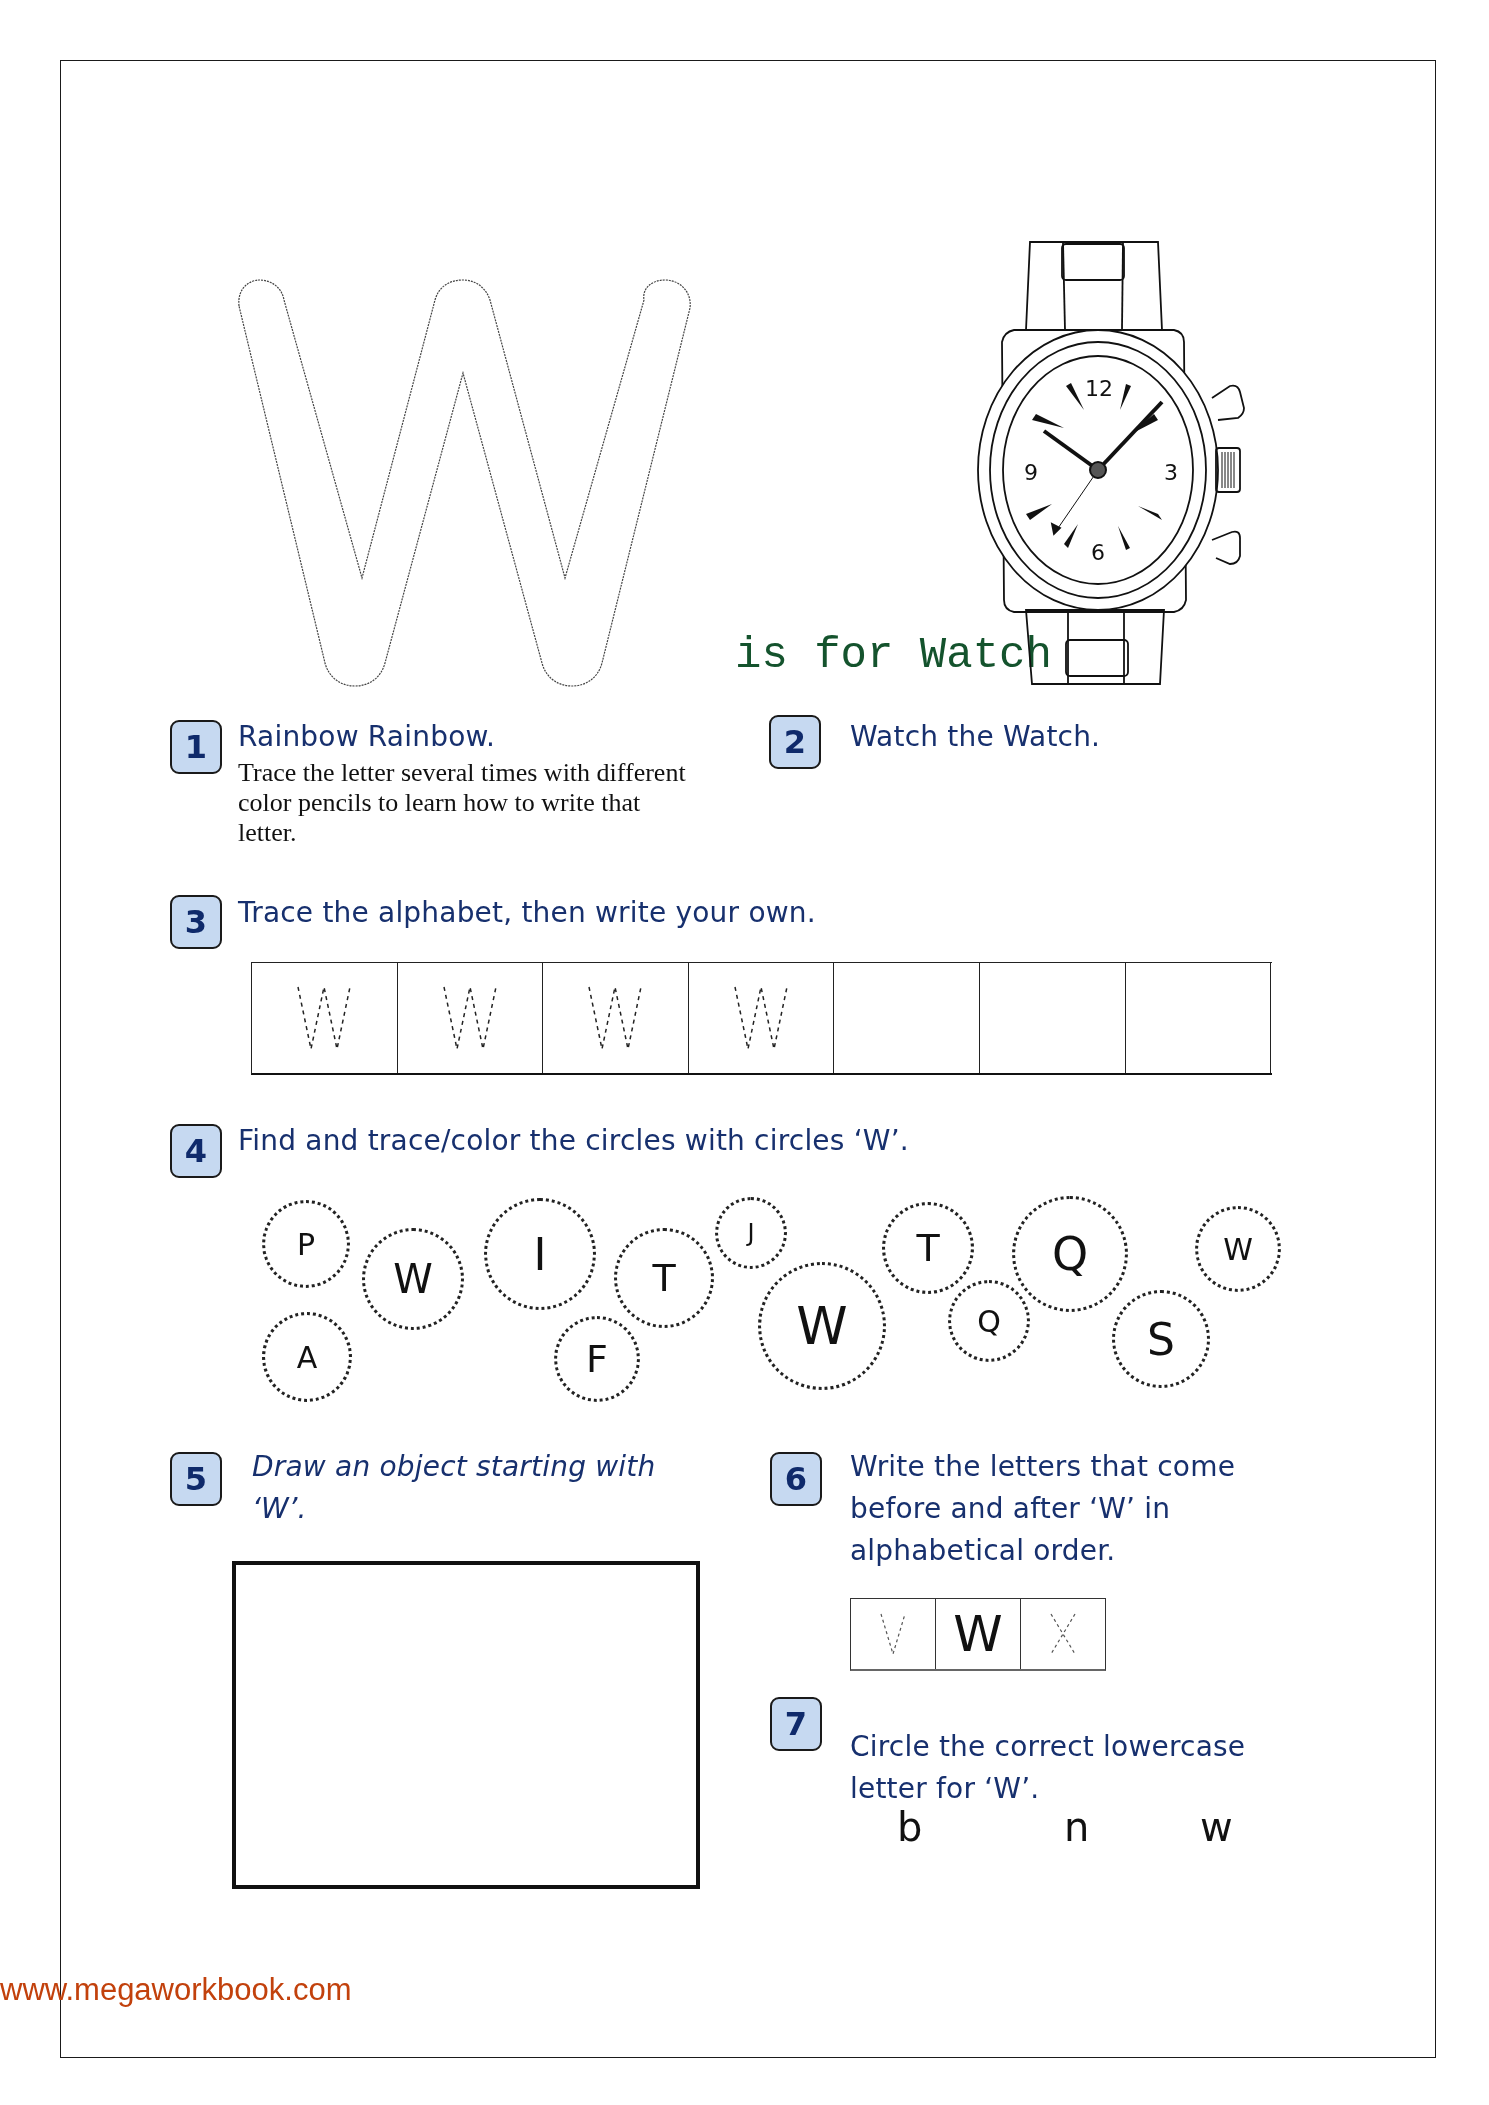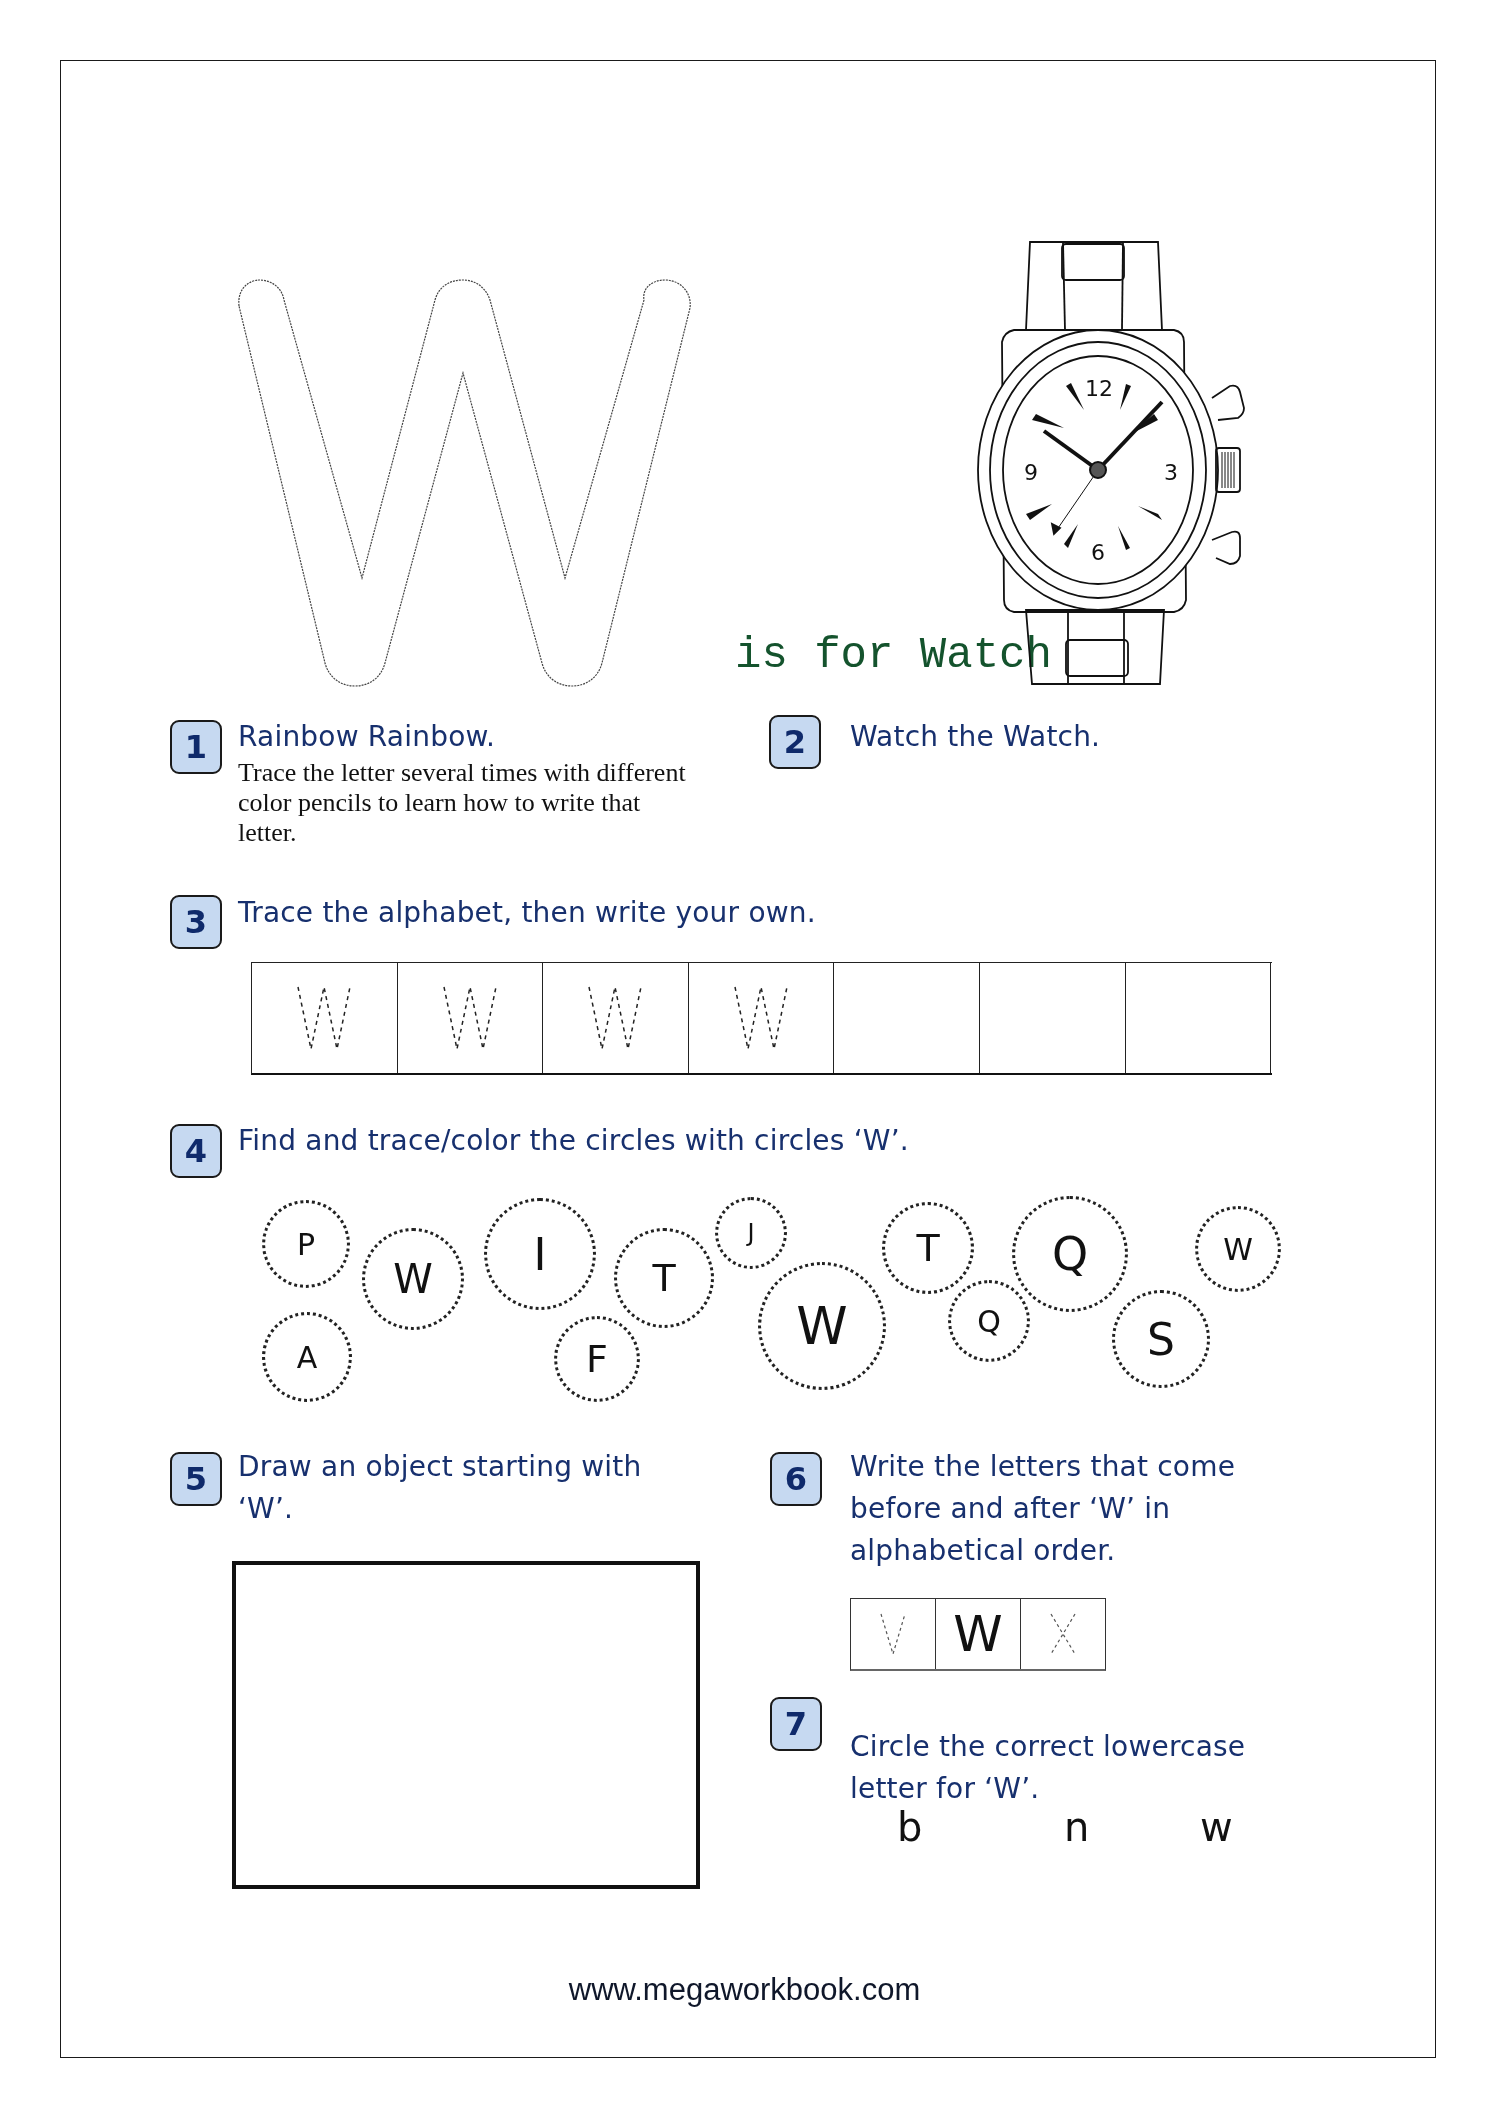--- a/index.html
+++ b/index.html
@@ -11,21 +11,21 @@
   .subtext { position:absolute; color:#111; font-family:Liberation Serif, serif; font-size:26px; line-height:30px; }
   .isfor { position:absolute; color:#14532d; font-family:Liberation Mono, monospace; font-size:44px; }
   .grid { position:absolute; display:flex; border-top:1.5px solid #222; border-bottom:2.5px solid #111; border-left:1.5px solid #222; box-sizing:border-box; }
   .grid .cell { width:145.6px; height:100%; border-right:1.5px solid #222; box-sizing:border-box; display:flex; align-items:center; justify-content:center; }
   .bubble { position:absolute; border:3px dotted #222; border-radius:50%; box-sizing:border-box; display:flex; align-items:center; justify-content:center; font-family:"DejaVu Sans", sans-serif; color:#111; }
   .drawbox { position:absolute; left:232px; top:1561px; width:468px; height:328px; border:4px solid #111; box-sizing:border-box; }
   .vwx { position:absolute; left:850px; top:1598px; width:256px; height:73px; display:flex; border:1.5px solid #333; border-bottom:2.5px solid #666; box-sizing:border-box; }
   .vwx .c { flex:1; border-right:1.5px solid #333; display:flex; align-items:center; justify-content:center; }
   .vwx .c:last-child { border-right:none; }
   .choice { position:absolute; font-family:"DejaVu Sans", sans-serif; font-size:40px; color:#111; }
-  .url { position:absolute; left:0; width:1489px; top:1972px; text-align:center; font-family:"Liberation Sans", sans-serif; font-size:31px; color:#0f172a; }
+  .url { position:absolute; left:0; width:1489px; top:1972px; font-family:"Liberation Sans", sans-serif; font-size:31px; color:#c2410c; }
 </style>
 </head>
 <body>
 
 <div class="frame"></div>
 
 <svg class="abs" style="left:232px;top:278px;" width="462" height="412" viewBox="0 0 462 412">
   <path d="M7,28 C5,8 20,2 27,2 C40,2 50,10 52,22 L130,300 L203,22 C207,8 218,2 231,2 C244,2 254,10 258,22 L333,300 L412,22 C410,10 420,2 433,2 C448,2 460,14 458,30 L370,385 C366,400 354,408 340,408 C326,408 314,400 310,385 L231,95 L153,385 C149,400 137,408 123,408 C109,408 97,400 93,385 Z" fill="none" stroke="#444" stroke-width="1.2" stroke-dasharray="2,1"></path>
 </svg>
 
@@ -150,21 +150,21 @@
     </div>
     <div class="bubble" style="left: 1112px; top: 1290px; width: 98px; height: 98px; font-size: 44px;">
       <span>S</span>
     </div>
     <div class="bubble" style="left: 1195px; top: 1206px; width: 86px; height: 86px; font-size: 30px;">
       <span>W</span>
     </div>
   </div>
 
 <div class="badge" style="left:170px;top:1452px;">5</div>
-<div class="heading" style="left:238px;top:1446px;width:430px;">Draw an object starting with ‘W’.</div>
+<div class="heading" style="left:252px;top:1446px;width:430px;font-style:italic;">Draw an object starting with ‘W’.</div>
 <div class="drawbox"></div>
 
 <div class="badge" style="left:770px;top:1452px;">6</div>
 <div class="heading" style="left:850px;top:1446px;width:430px;">Write the letters that come before and after ‘W’ in alphabetical order.</div>
 <div class="vwx">
   <div class="c">
       <svg width="30" height="46" viewBox="0 0 30 46">
         <polyline points="3,3 15,43 27,3" fill="none" stroke="#555" stroke-width="1.2" stroke-dasharray="3,3"></polyline>
       </svg>
     </div>

